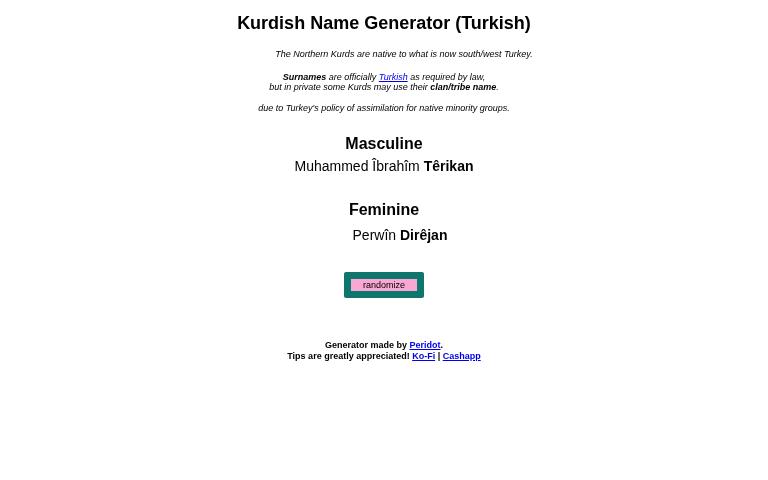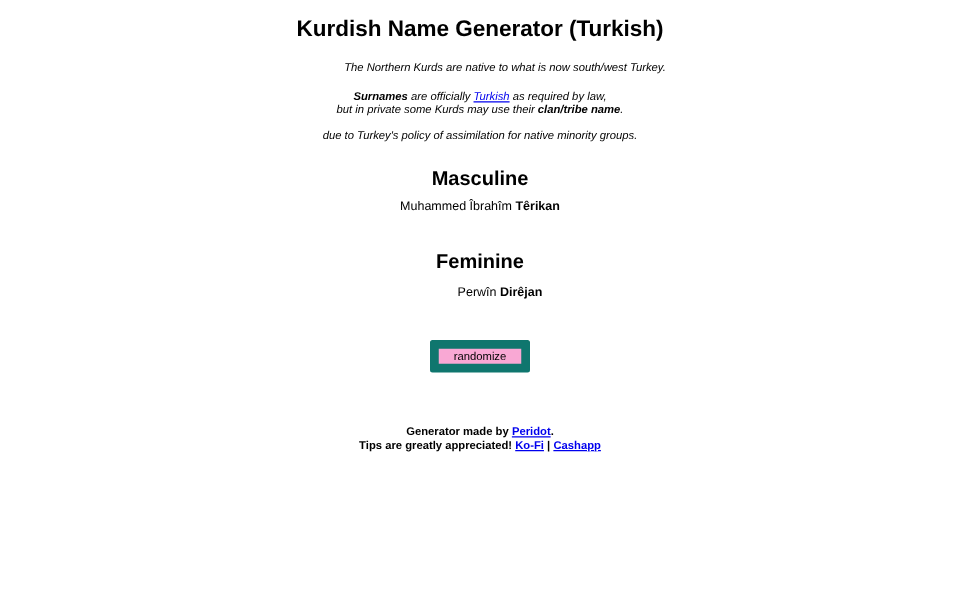--- a/index.html
+++ b/index.html
@@ -37,21 +37,21 @@
   .section-heading {
     font-size: 16px;
     font-weight: bold;
     line-height: 14px;
     margin: 23px 0 0 0;
   }
   .section-heading.feminine {
     margin-top: 31px;
   }
   .name-line {
-    font-size: 10px;
+    font-size: 14px;
     line-height: 12px;
     margin: 9px 0 0 0;
   }
   .name-line.feminine {
     margin-top: 12px;
     padding-left: 32px;
   }
   .bold { font-weight: bold; }
   a.link {
     color: #0000EE;

